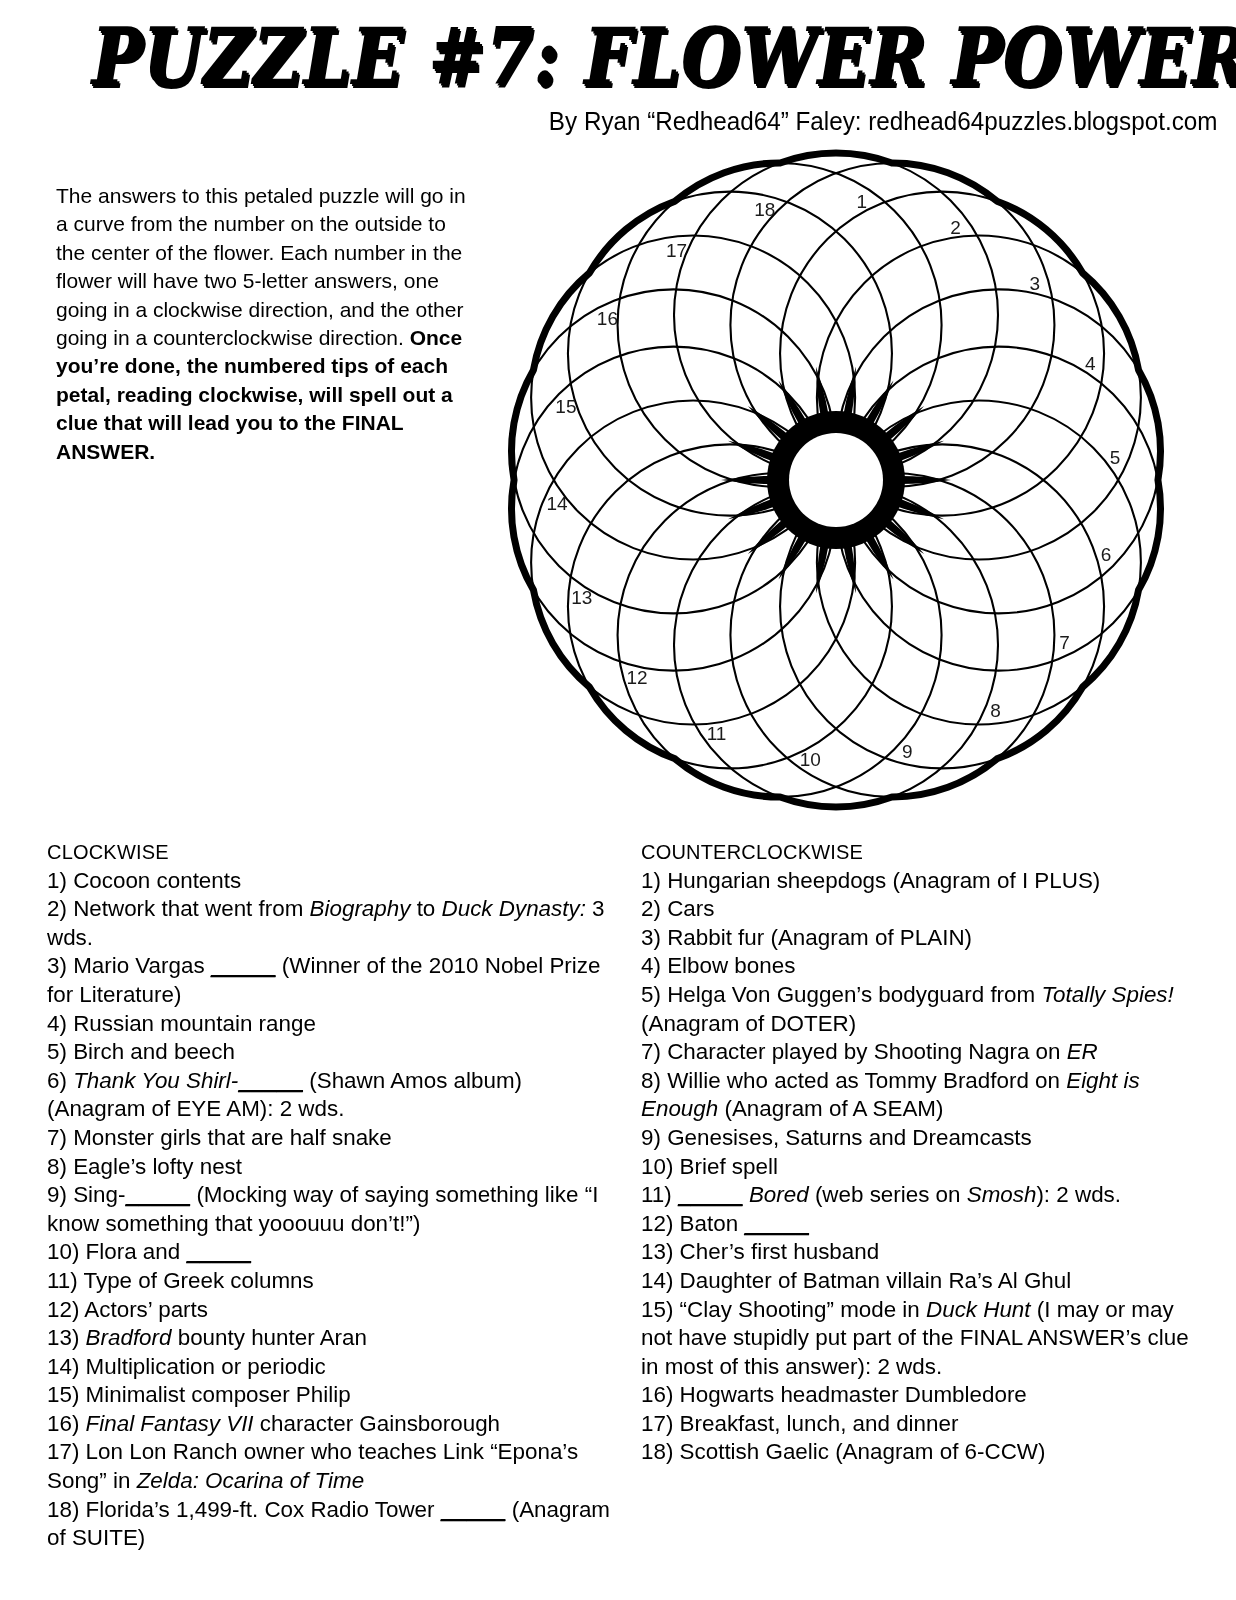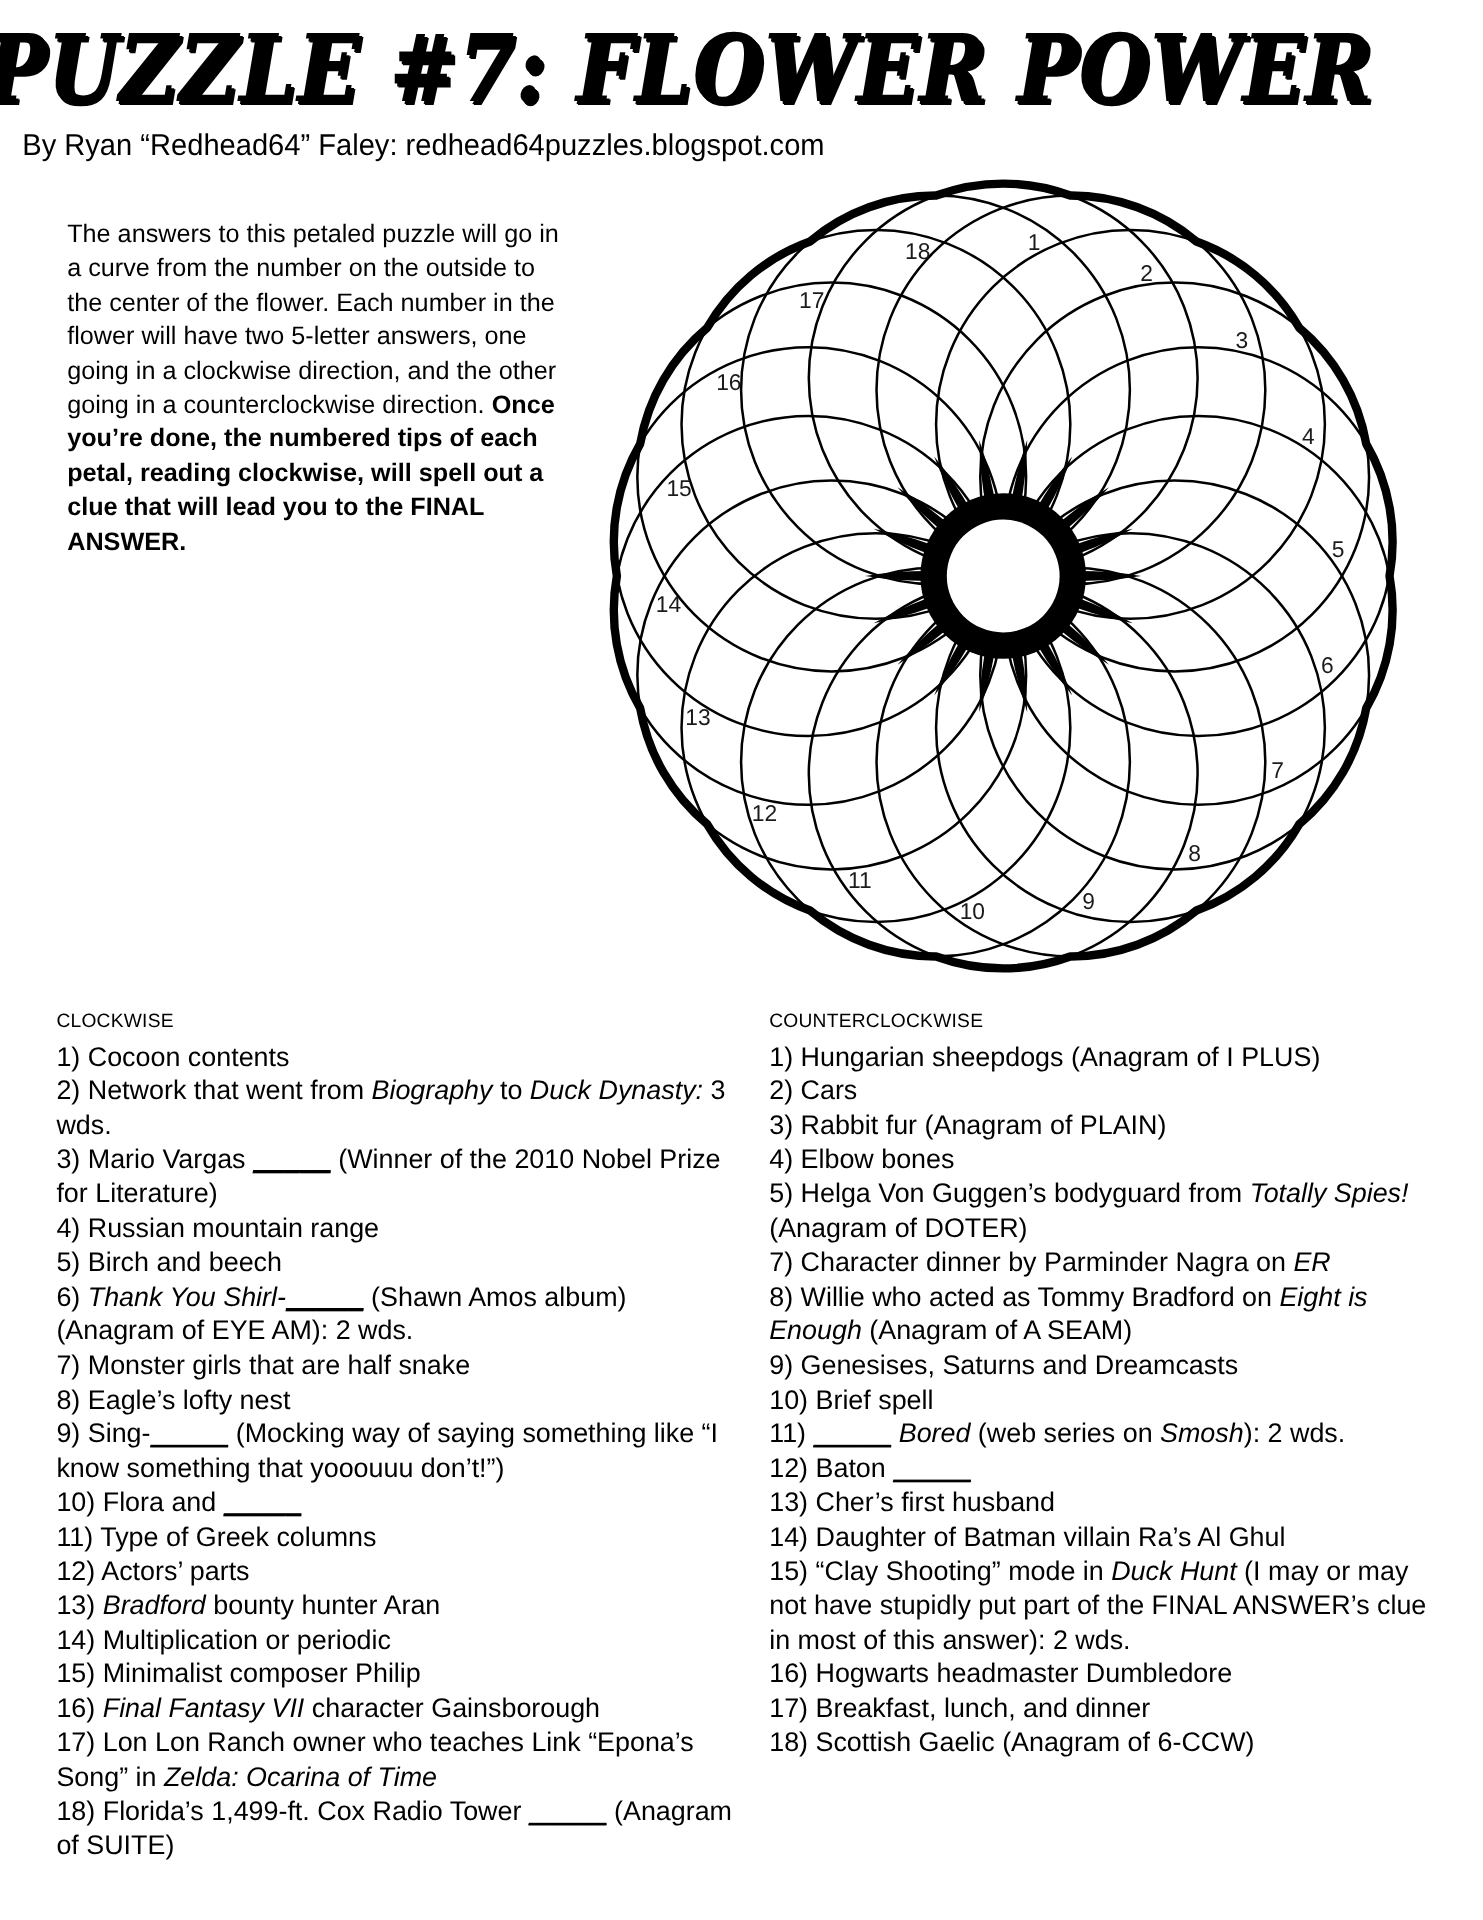--- a/index.html
+++ b/index.html
@@ -9,21 +9,21 @@
     height: 1600px;
     background: #ffffff;
     font-family: "Liberation Sans", sans-serif;
     color: #000000;
     position: relative;
     overflow: hidden;
   }
 
   
   .header {
-    text-align: left;
+    text-align: right;
     padding-top: 18px;
   }
   .puzzle-title {
     font-family: "DejaVu Serif", serif;
     font-weight: bold;
     font-style: italic;
     font-size: 66px;
     letter-spacing: 1px;
     line-height: 1.02;
     margin: 0;
@@ -76,21 +76,21 @@
   }
   .clue-col {
     position: absolute;
     top: 0;
     font-size: 22.4px;
     line-height: 28.6px;
   }
   .clue-col.cw  { left: 47px;  width: 570px; }
   .clue-col.ccw { left: 641px; width: 560px; }
   .clue-head {
-    font-size: 16px;
+    font-size: 20px;
     line-height: 28.6px;
     letter-spacing: 0.2px;
   }
   .clue-item { margin: 0; }
   .clue-item i { font-style: italic; }
   .blank { text-decoration: underline; letter-spacing: 0.5px; }
 </style>
 </head>
 <body>
 
@@ -202,21 +202,21 @@
       </div>
   </div>
   <div class="clue-col ccw">
     <div class="clue-head">COUNTERCLOCKWISE</div>
     <div id="ccw-list">
         <div class="clue-item"><span>1) </span><span>Hungarian sheepdogs (Anagram of I PLUS)</span></div>
         <div class="clue-item"><span>2) </span><span>Cars</span></div>
         <div class="clue-item"><span>3) </span><span>Rabbit fur (Anagram of PLAIN)</span></div>
         <div class="clue-item"><span>4) </span><span>Elbow bones</span></div>
         <div class="clue-item"><span>5) </span><span>Helga Von Guggen’s bodyguard from </span><i>Totally Spies!</i><span> (Anagram of DOTER)</span></div>
-        <div class="clue-item"><span>7) </span><span>Character dinner by Parminder Nagra on </span><i>ER</i></div>
+        <div class="clue-item"><span>7) </span><span>Character played by Shooting Nagra on </span><i>ER</i></div>
         <div class="clue-item"><span>8) </span><span>Willie who acted as Tommy Bradford on </span><i>Eight is Enough</i><span> (Anagram of A SEAM)</span></div>
         <div class="clue-item"><span>9) </span><span>Genesises, Saturns and Dreamcasts</span></div>
         <div class="clue-item"><span>10) </span><span>Brief spell</span></div>
         <div class="clue-item"><span>11) </span><span class="blank">_____</span><span> </span><i>Bored</i><span> (web series on </span><i>Smosh</i><span>): 2 wds.</span></div>
         <div class="clue-item"><span>12) </span><span>Baton </span><span class="blank">_____</span></div>
         <div class="clue-item"><span>13) </span><span>Cher’s first husband</span></div>
         <div class="clue-item"><span>14) </span><span>Daughter of Batman villain Ra’s Al Ghul</span></div>
         <div class="clue-item"><span>15) </span><span>“Clay Shooting” mode in </span><i>Duck Hunt</i><span> (I may or may not have stupidly put part of the FINAL ANSWER’s clue in most of this answer): 2 wds.</span></div>
         <div class="clue-item"><span>16) </span><span>Hogwarts headmaster Dumbledore</span></div>
         <div class="clue-item"><span>17) </span><span>Breakfast, lunch, and dinner</span></div>

